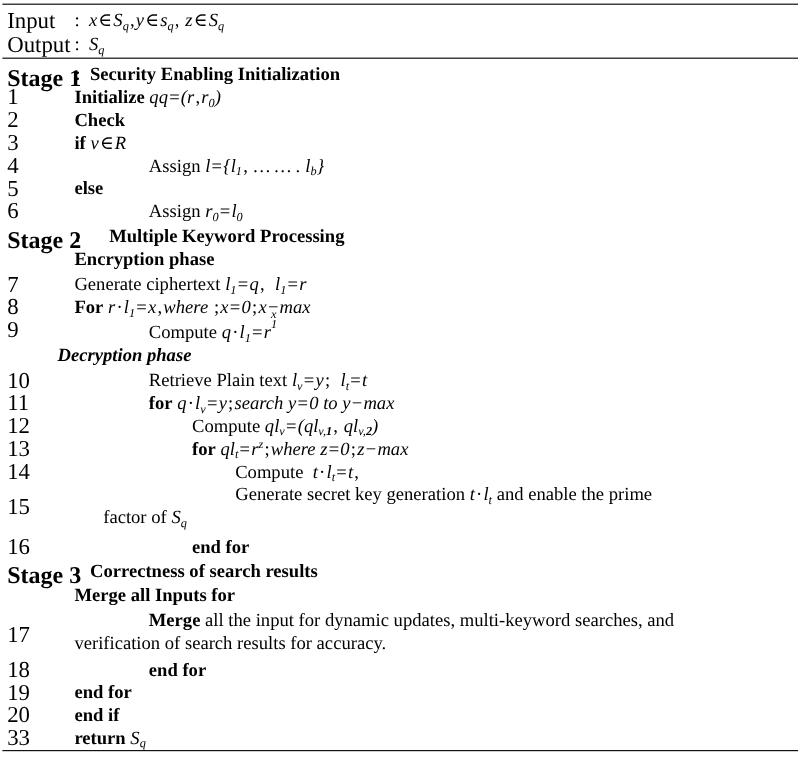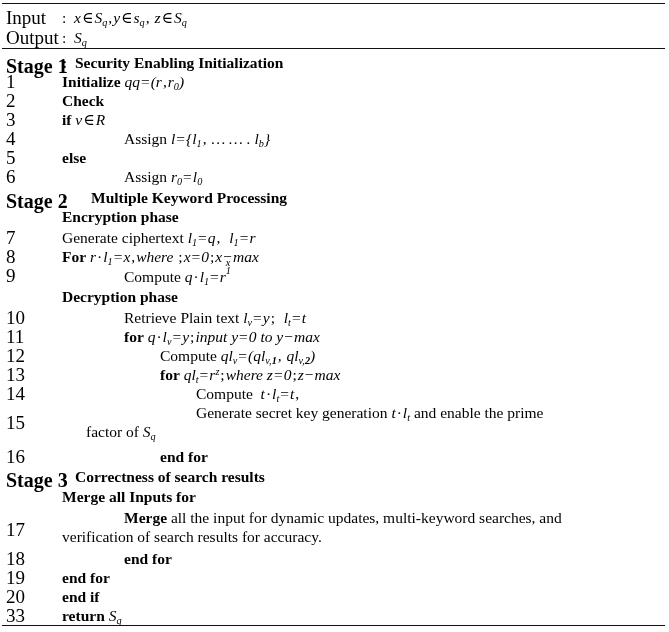--- a/index.html
+++ b/index.html
@@ -209,34 +209,34 @@
   </div>
 
   <div class="row" style="top:266px;">
     <span class="num">9</span>
     <span class="code" style="left:124px;">
       Compute <span class="m">q</span><span class="op">·</span><span class="m">l<sub>1</sub></span><span class="op">=</span><span class="m">r</span><span class="subsup"><sup>x</sup><sub>1</sub></span>
     </span>
   </div>
 
   <div class="row" style="top:287px;">
-    <span class="code b" style="left:62px;">Decryption phase</span>
+    <span class="code b" style="left:48px;font-style:italic;">Decryption phase</span>
   </div>
 
   <div class="row" style="top:308px;">
     <span class="num">10</span>
     <span class="code" style="left:124px;">
       Retrieve Plain text <span class="m">l<sub>v</sub></span><span class="op">=</span><span class="m">y</span><span class="op">;</span>&nbsp; <span class="m">l<sub>t</sub></span><span class="op">=</span><span class="m">t</span>
     </span>
   </div>
 
   <div class="row" style="top:327px;">
     <span class="num">11</span>
     <span class="code" style="left:124px;">
-      <span class="b">for</span> <span class="m">q</span><span class="op">·</span><span class="m">l<sub>v</sub></span><span class="op">=</span><span class="m">y</span><span class="op">;</span><span class="m">input y</span><span class="op">=</span><span class="m">0 to y</span><span class="op">−</span><span class="m">max</span>
+      <span class="b">for</span> <span class="m">q</span><span class="op">·</span><span class="m">l<sub>v</sub></span><span class="op">=</span><span class="m">y</span><span class="op">;</span><span class="m">search y</span><span class="op">=</span><span class="m">0 to y</span><span class="op">−</span><span class="m">max</span>
     </span>
   </div>
 
   <div class="row" style="top:346px;">
     <span class="num">12</span>
     <span class="code" style="left:160px;">
       Compute <span class="m">ql<sub>v</sub></span><span class="op">=</span><span class="m">(ql<sub>v,<b>1</b></sub><span class="op">,</span> ql<sub>v,<b>2</b></sub>)</span>
     </span>
   </div>
 

